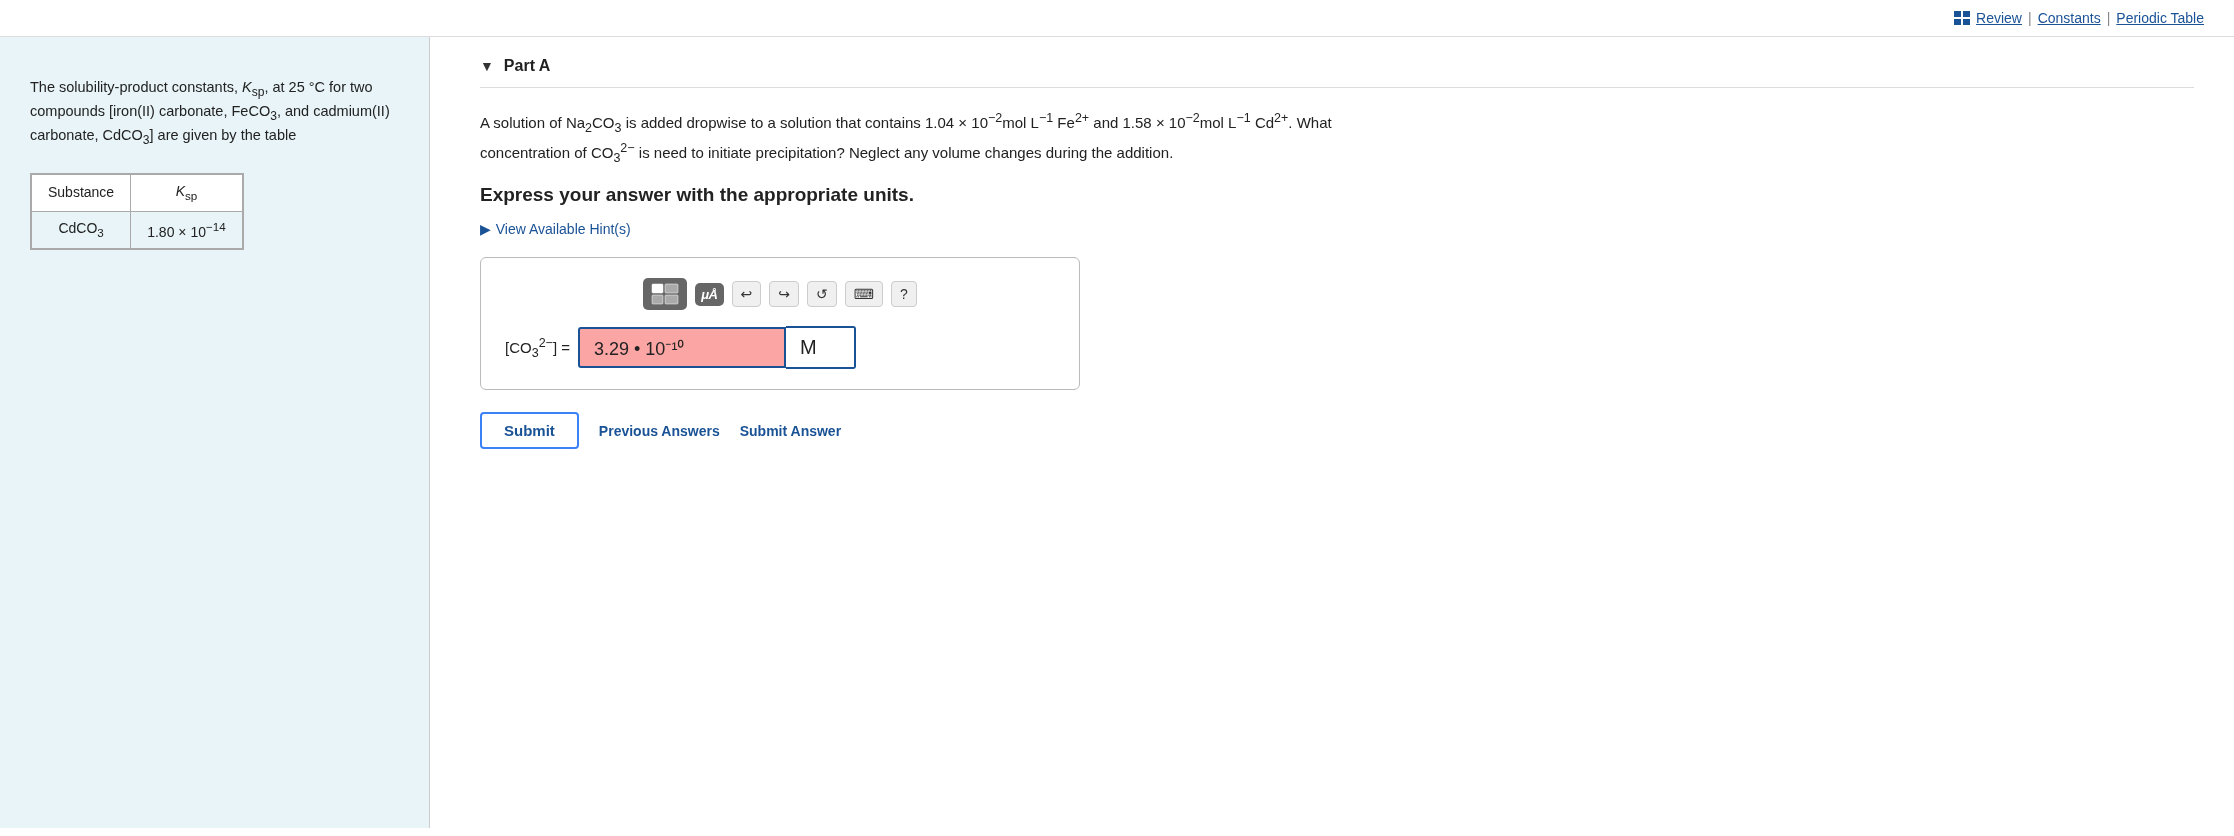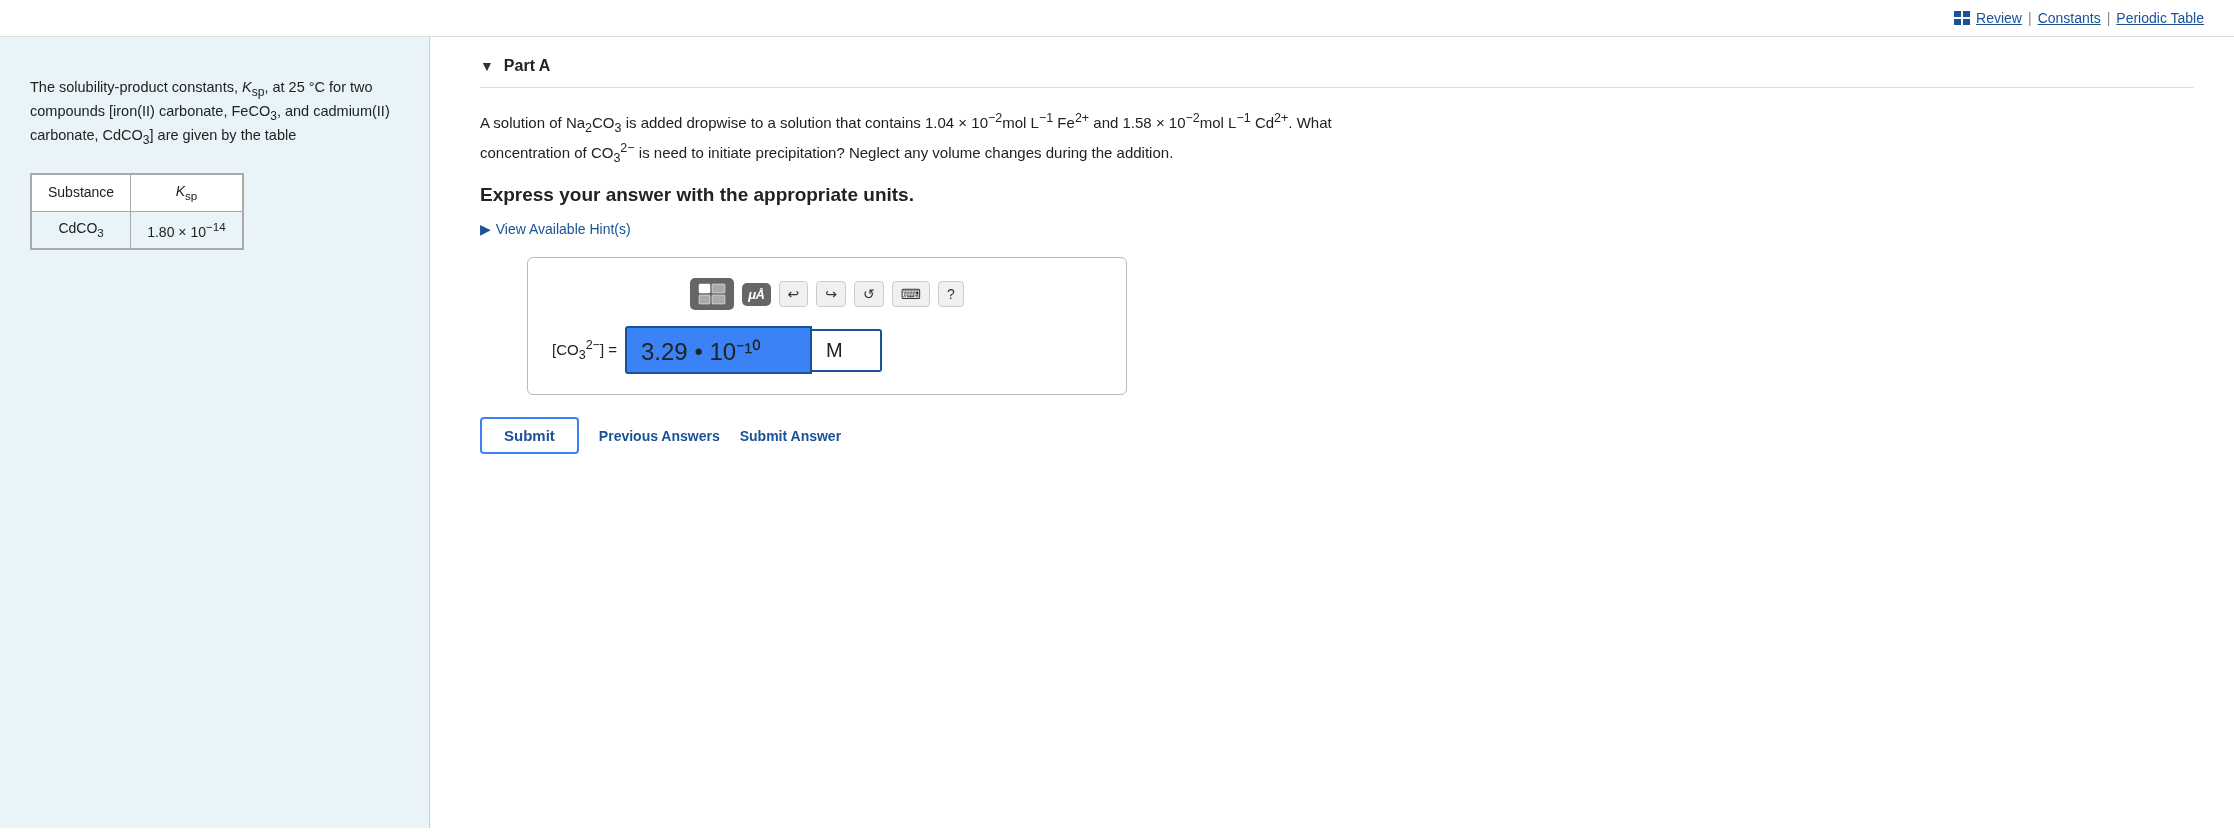--- a/index.html
+++ b/index.html
@@ -111,21 +111,20 @@
       align-items: center;
       gap: 5px;
       cursor: pointer;
     }
     .answer-box {
       border: 1px solid #bbb;
       border-radius: 6px;
       padding: 20px 24px 20px 24px;
       max-width: 600px;
       margin-bottom: 22px;
-      margin-left: 47px;
     }
     .toolbar {
       display: flex;
       align-items: center;
       gap: 8px;
       margin-bottom: 16px;
       justify-content: center;
     }
     .tool-btn {
       background: #666;
@@ -168,25 +167,25 @@
     }
     .input-label {
       font-size: 15px;
       margin-right: 8px;
       white-space: nowrap;
     }
     .answer-input {
       border: 2px solid #1a5296;
       border-radius: 3px;
       padding: 8px 14px;
-      font-size: 24px;
-      width: 187px;
+      font-size: 18px;
+      width: 208px;
       outline: none;
       color: #222;
-      background: #3b82f6;
+      background: #fca5a5;
     }
     .unit-input {
       border: 2px solid #1a5296;
       border-left: none;
       border-radius: 0 3px 3px 0;
       padding: 8px 14px;
       font-size: 20px;
       width: 70px;
       outline: none;
       color: #222;

